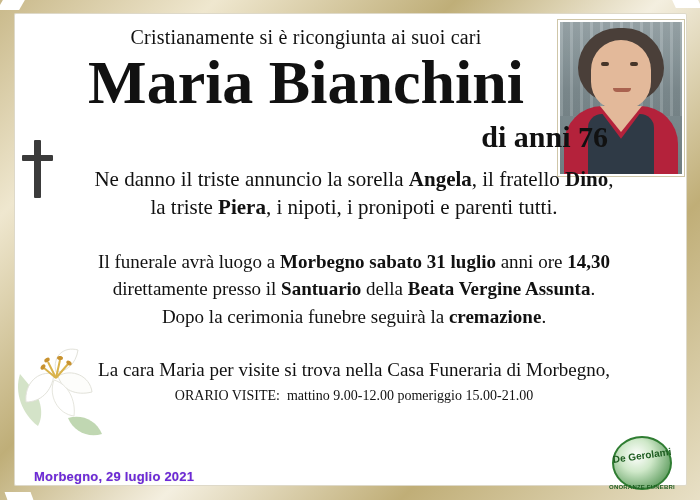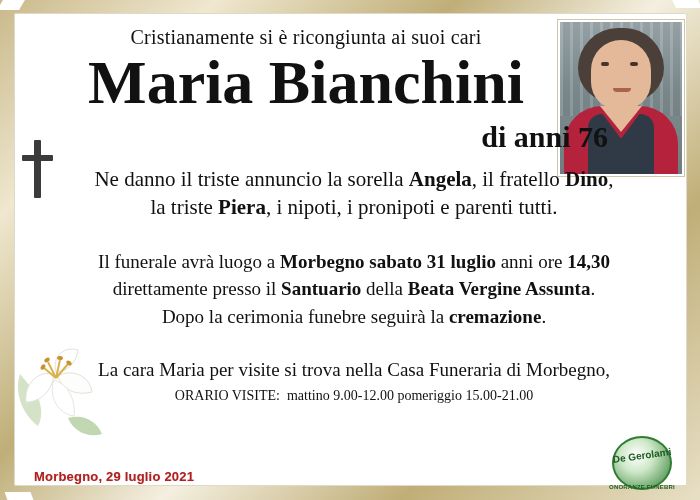--- a/index.html
+++ b/index.html
@@ -233,21 +233,21 @@
   }
 
   
   .locdate {
     position: absolute;
     left: 34px;
     bottom: 16px;
     font-family: "Liberation Sans", sans-serif;
     font-size: 13px;
     font-weight: bold;
-    color: #b91c1c;
+    color: #6d28d9;
     letter-spacing: .2px;
     text-shadow: 0 0 1px rgba(0,0,0,.25);
   }
 
   
   .logo {
     position: absolute;
     right: 22px;
     bottom: 8px;
     width: 72px;

